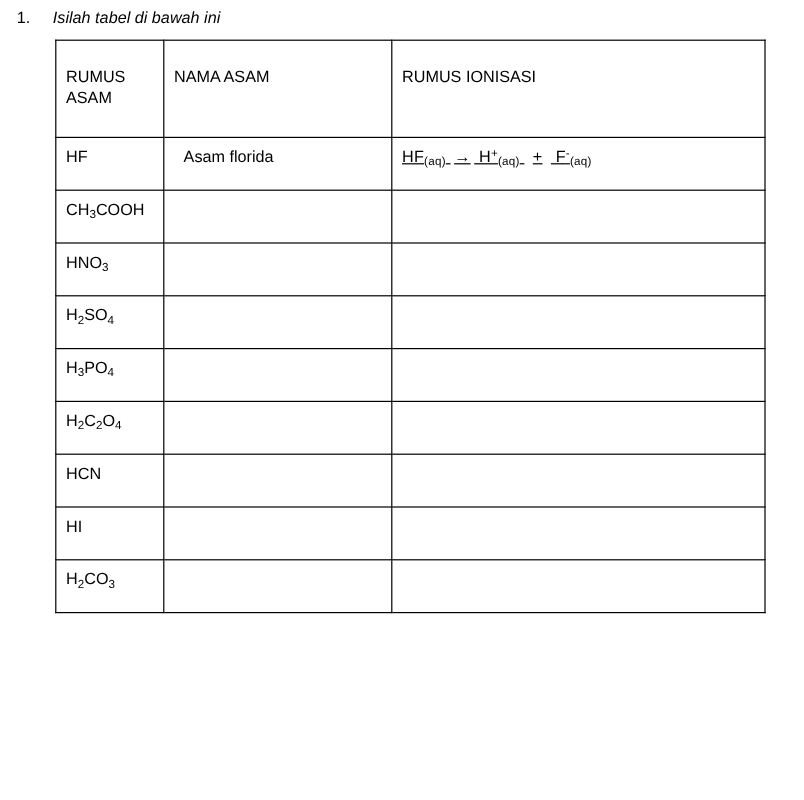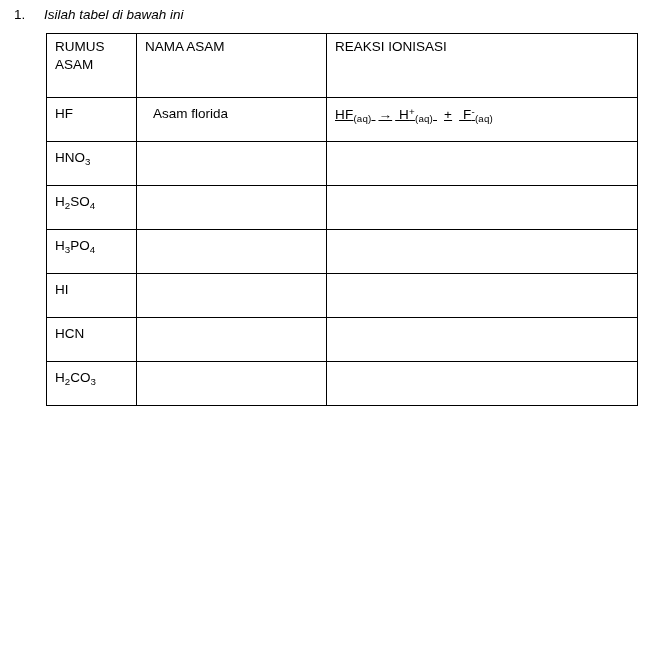--- a/index.html
+++ b/index.html
@@ -47,21 +47,21 @@
     padding: 7px 8px 7px 8px;
     font-size: 13.5px;
     line-height: 1.35;
   }
   col.col-formula { width: 90px; }
   col.col-name    { width: 190px; }
   col.col-rx      { width: 311px; }
 
   tr.header-row td {
     height: 52px;
-    padding-top: 4px;
+    padding-top: 21px;
   }
   .hdr-wrap {
     display: block;
     max-width: 70px;
   }
   tr.data-row td {
     height: 29px;
   }
   sub {
     font-size: 0.72em;
@@ -104,51 +104,61 @@
     </colgroup>
     <tbody>
       <tr class="header-row">
         <td>
           <span class="hdr-wrap">RUMUS ASAM</span>
         </td>
         <td>
           <span>NAMA ASAM</span>
         </td>
         <td>
-          <span>REAKSI IONISASI</span>
+          <span>RUMUS IONISASI</span>
         </td>
       </tr>
 
     <tr class="data-row">
           <td>HF</td>
           <td class="name-cell">Asam florida</td>
           <td><span class="rx">HF<sub>(aq)</sub> <span class="arrow">→</span> H<sup>+</sup><sub>(aq)</sub> <span class="plus">+</span> F<sup>-</sup><sub>(aq)</sub></span></td>
+        </tr>
+        <tr class="data-row">
+          <td>CH<sub>3</sub>COOH</td>
+          <td class="name-cell"></td>
+          <td></td>
         </tr>
         <tr class="data-row">
           <td>HNO<sub>3</sub></td>
           <td class="name-cell"></td>
           <td></td>
         </tr>
         <tr class="data-row">
           <td>H<sub>2</sub>SO<sub>4</sub></td>
           <td class="name-cell"></td>
           <td></td>
         </tr>
         <tr class="data-row">
           <td>H<sub>3</sub>PO<sub>4</sub></td>
           <td class="name-cell"></td>
           <td></td>
         </tr>
         <tr class="data-row">
-          <td>HI</td>
+          <td>H<sub>2</sub>C<sub>2</sub>O<sub>4</sub></td>
           <td class="name-cell"></td>
           <td></td>
         </tr>
         <tr class="data-row">
           <td>HCN</td>
+          <td class="name-cell"></td>
+          <td></td>
+        </tr>
+        <tr class="data-row">
+          <td>HI</td>
           <td class="name-cell"></td>
           <td></td>
         </tr>
         <tr class="data-row">
           <td>H<sub>2</sub>CO<sub>3</sub></td>
           <td class="name-cell"></td>
           <td></td>
         </tr>
       </tbody>
   </table>

